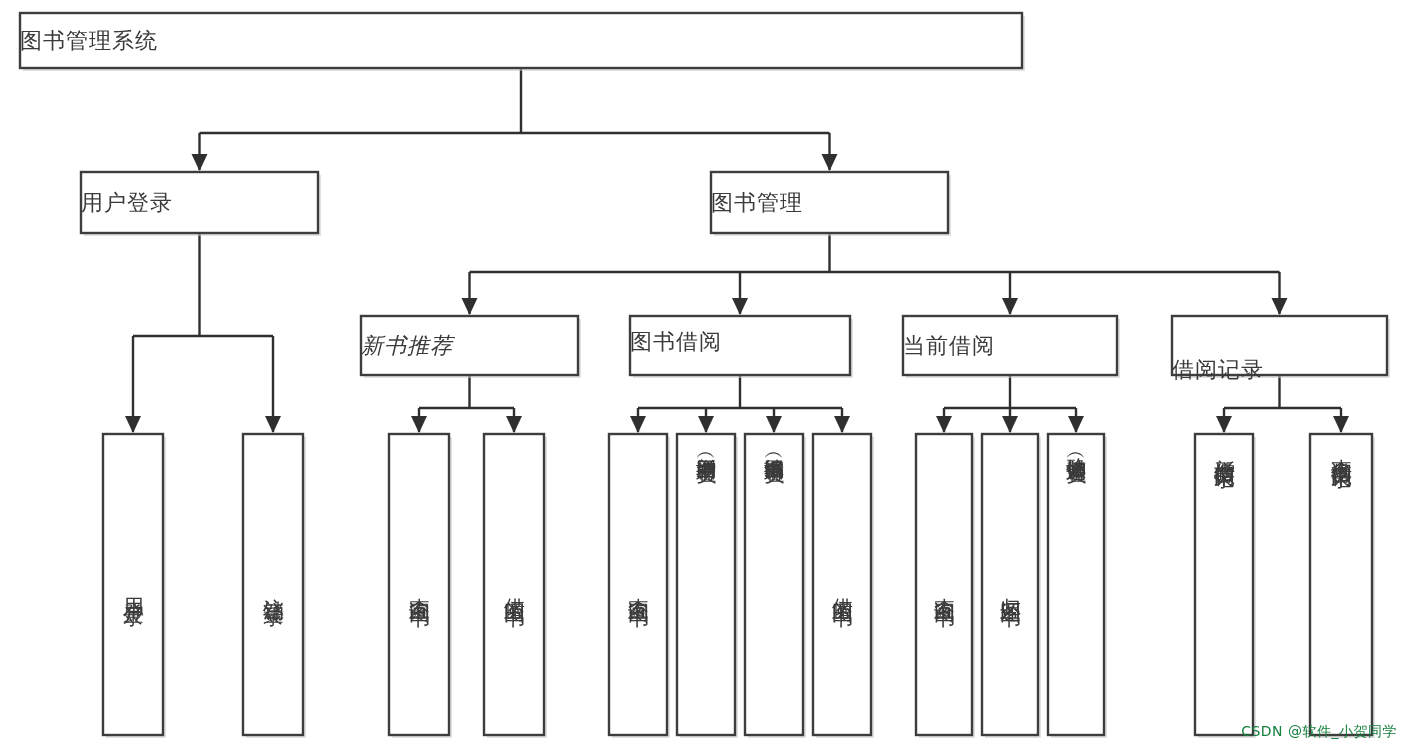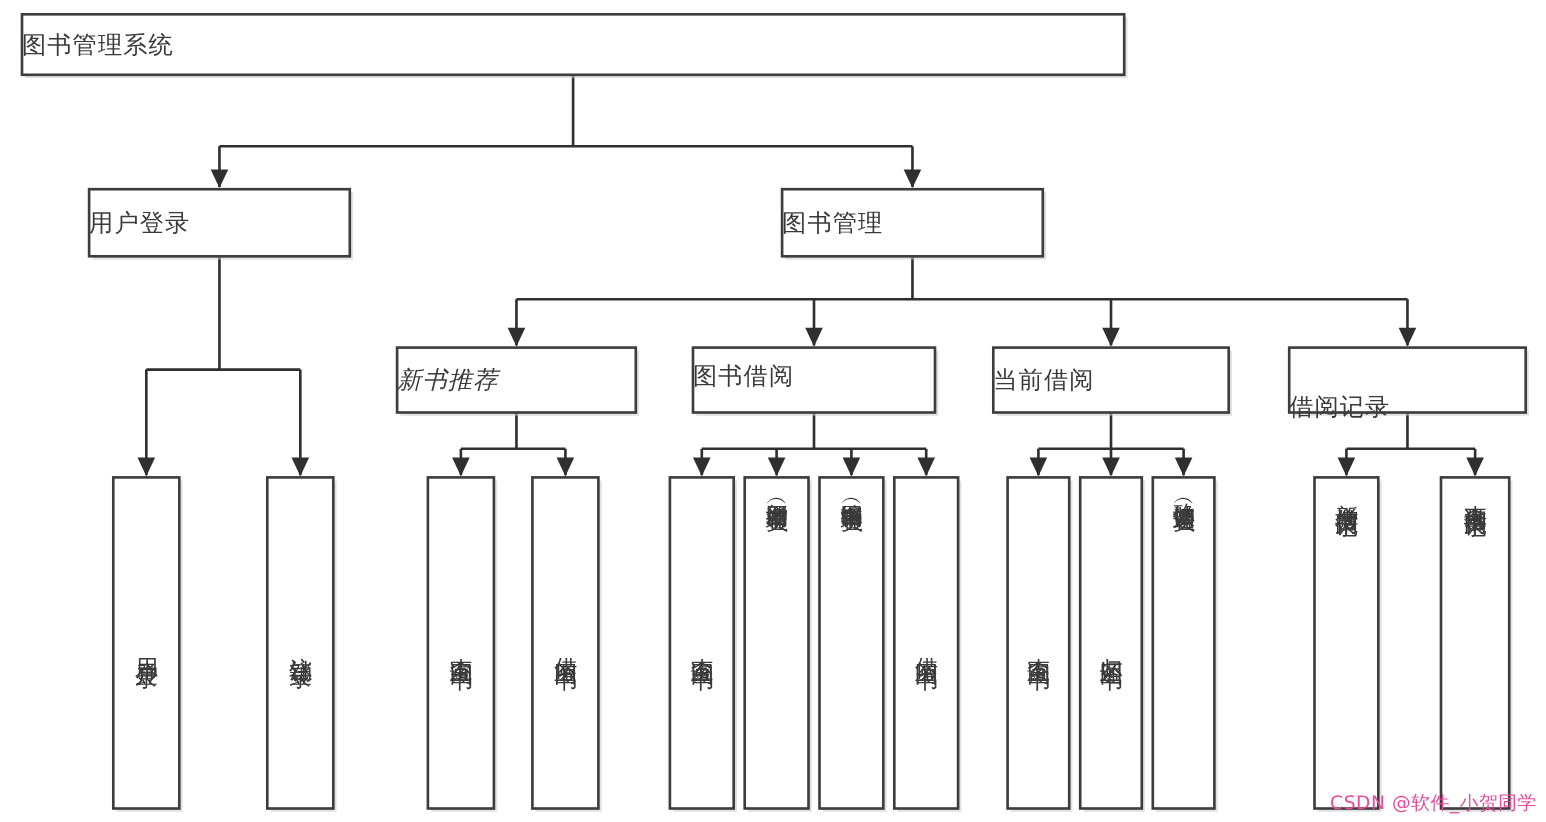--- a/index.html
+++ b/index.html
@@ -74,22 +74,22 @@
     font-size: 22px;
     color: #3a3a3a;
     letter-spacing: 1px;
     white-space: nowrap;
     font-family: "DejaVu Sans", "Liberation Sans", sans-serif;
   }
   #watermark {
     position: absolute;
     right: 8px;
     bottom: 6px;
-    font-size: 17px;
-    color: #ec4899;
+    font-size: 14px;
+    color: #15803d;
     letter-spacing: 0.5px;
     white-space: nowrap;
     font-family: "DejaVu Sans", "Liberation Sans", sans-serif;
     pointer-events: none;
   }
 </style>
 </head>
 <body>
 
 <div id="diagram-root">

